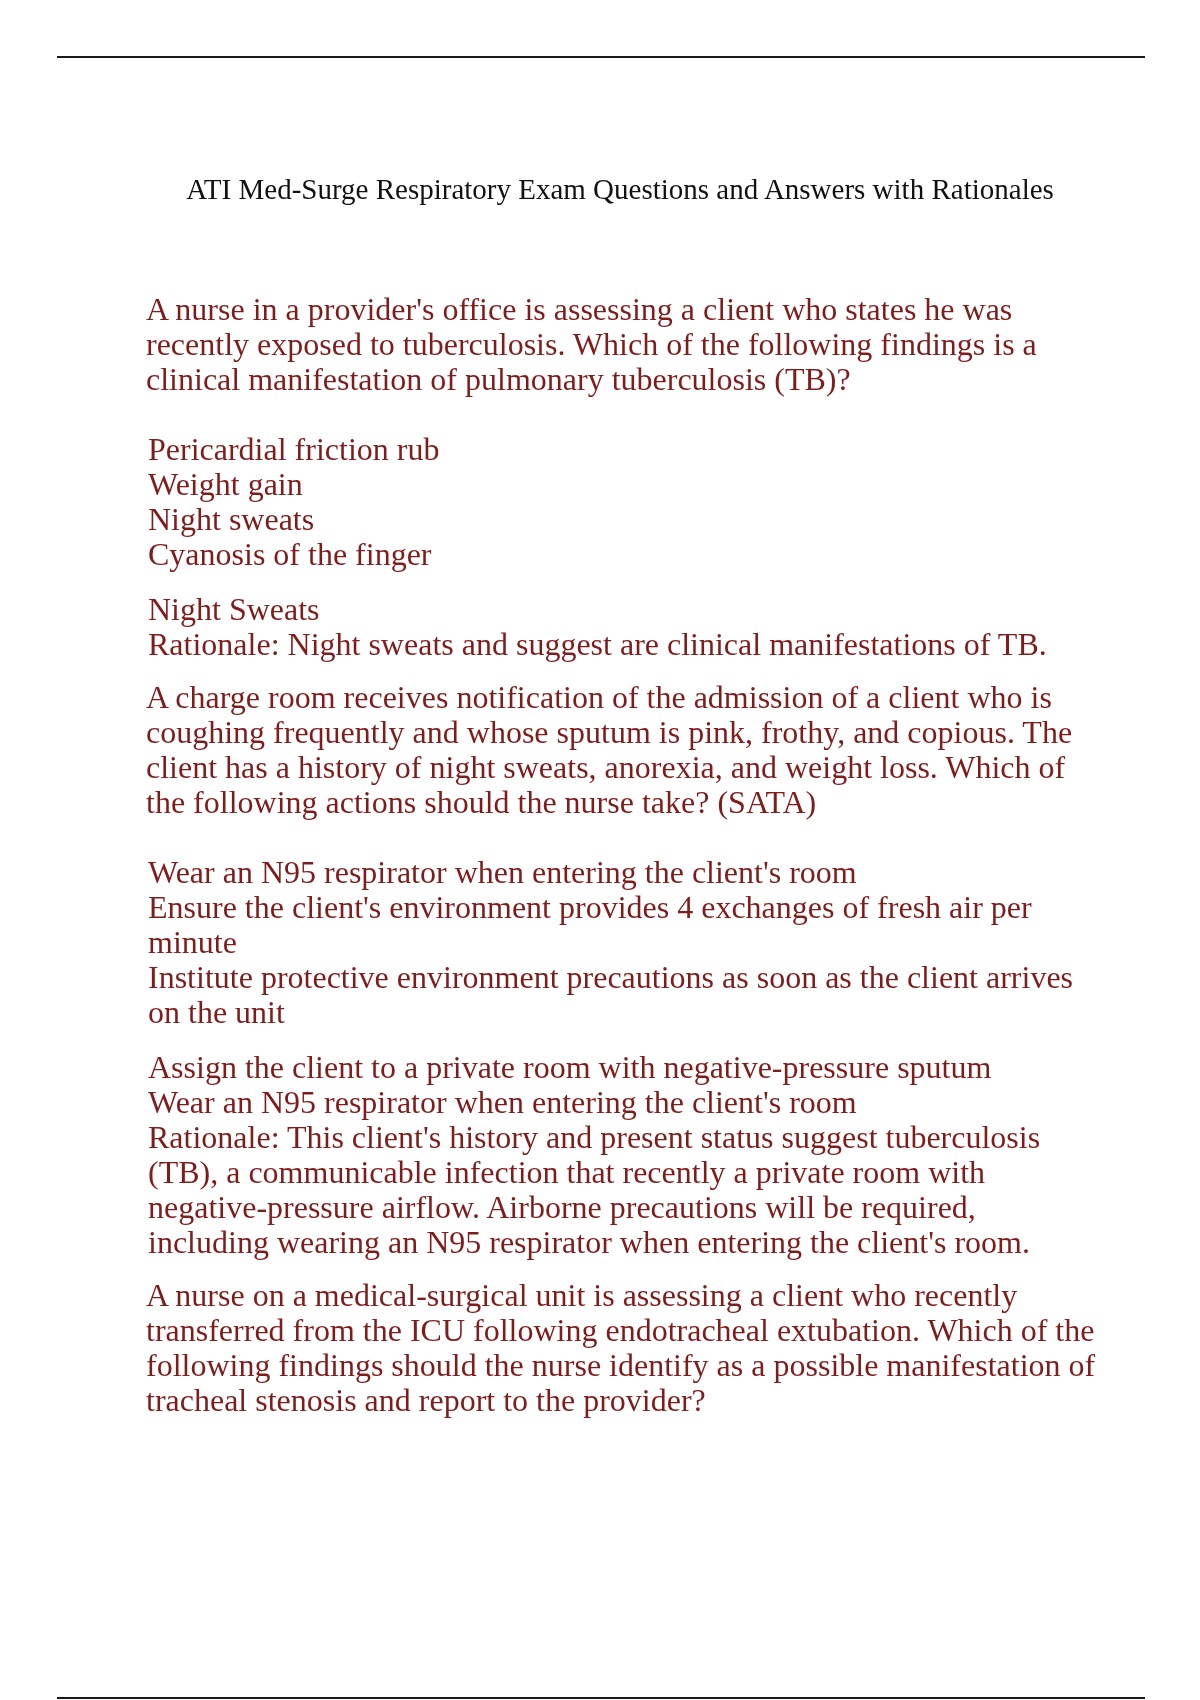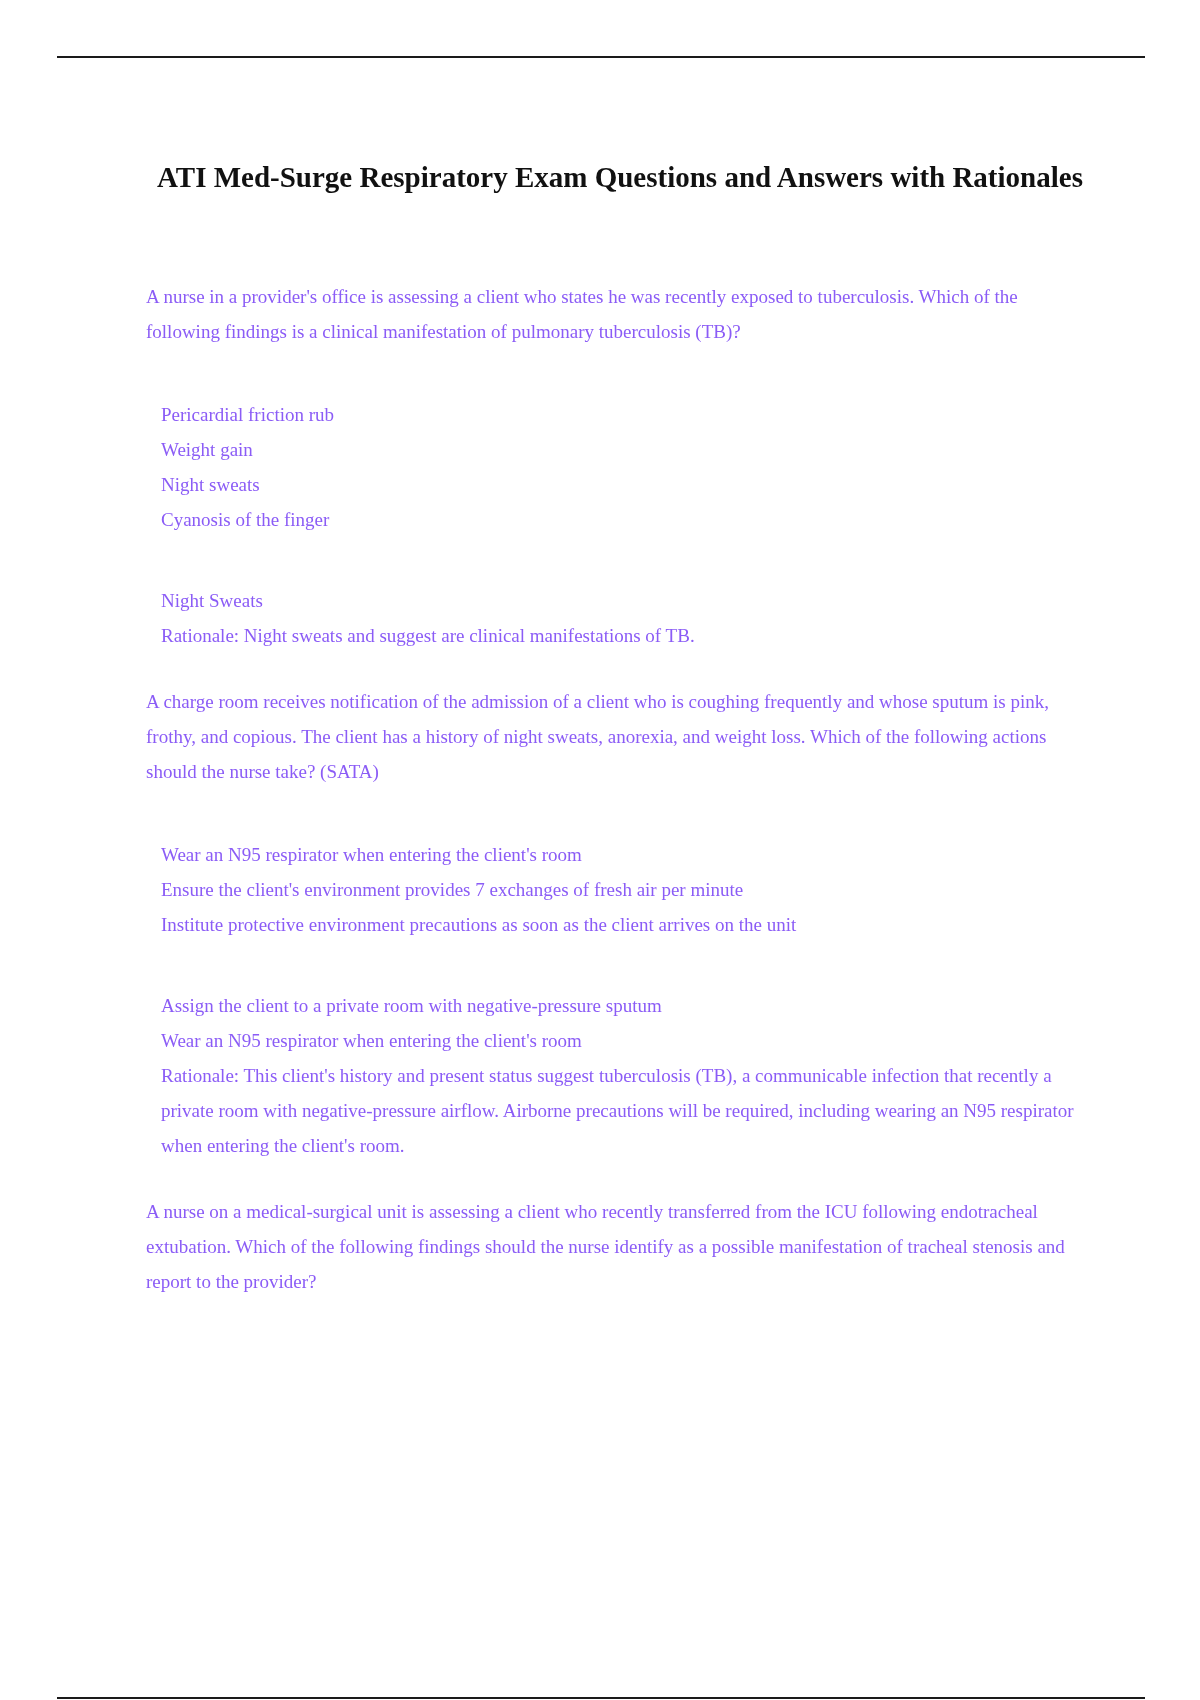--- a/index.html
+++ b/index.html
@@ -20,41 +20,41 @@
       left: 57px;
       width: 1088px;
       height: 2px;
       background: #1a1a1a;
     }
     .rule-top { top: 56px; }
     .rule-bottom { top: 1697px; }
 
     .title {
       position: absolute;
-      top: 138px;
+      top: 150px;
       left: 130px;
       width: 980px;
       text-align: center;
-      font-weight: bold;
+      font-weight: normal;
       font-size: 29px;
       line-height: 40px;
       color: #111111;
     }
 
     .content {
       position: absolute;
-      top: 279px;
+      top: 292px;
       left: 146px;
       width: 950px;
-      font-size: 19px;
+      font-size: 32px;
       line-height: 35px;
-      color: #8b5cf6;
+      color: #7f1d1d;
     }
     .content p { margin: 0; }
-    .block { margin: 15px; }
+    .block { margin: 2px; }
     .gap-lg { height: 33px; }
     .gap-md { height: 16px; }
     .line { display: block; white-space: normal; }
   </style>
 </head>
 <body>
 
 <div class="rule rule-top"></div>
 
 <h1 class="title">ATI Med-Surge Respiratory Exam Questions and Answers with Rationales</h1>
@@ -77,21 +77,21 @@
     </div>
   </section>
 
   <div class="gap-md"></div>
 
   <section>
     <p>A charge room receives notification of the admission of a client who is coughing frequently and whose sputum is pink, frothy, and copious. The client has a history of night sweats, anorexia, and weight loss. Which of the following actions should the nurse take? (SATA)</p>
     <div class="gap-lg"></div>
     <div class="block">
       <span class="line">Wear an N95 respirator when entering the client's room</span>
-      <span class="line">Ensure the client's environment provides 7 exchanges of fresh air per minute</span>
+      <span class="line">Ensure the client's environment provides 4 exchanges of fresh air per minute</span>
       <span class="line">Institute protective environment precautions as soon as the client arrives on the unit</span>
     </div>
     <div class="gap-md"></div>
     <div class="block">
       <span class="line">Assign the client to a private room with negative-pressure sputum</span>
       <span class="line">Wear an N95 respirator when entering the client's room</span>
       <span class="line">Rationale: This client's history and present status suggest tuberculosis (TB), a communicable infection that recently a private room with negative-pressure airflow. Airborne precautions will be required, including wearing an N95 respirator when entering the client's room.</span>
     </div>
   </section>
 

